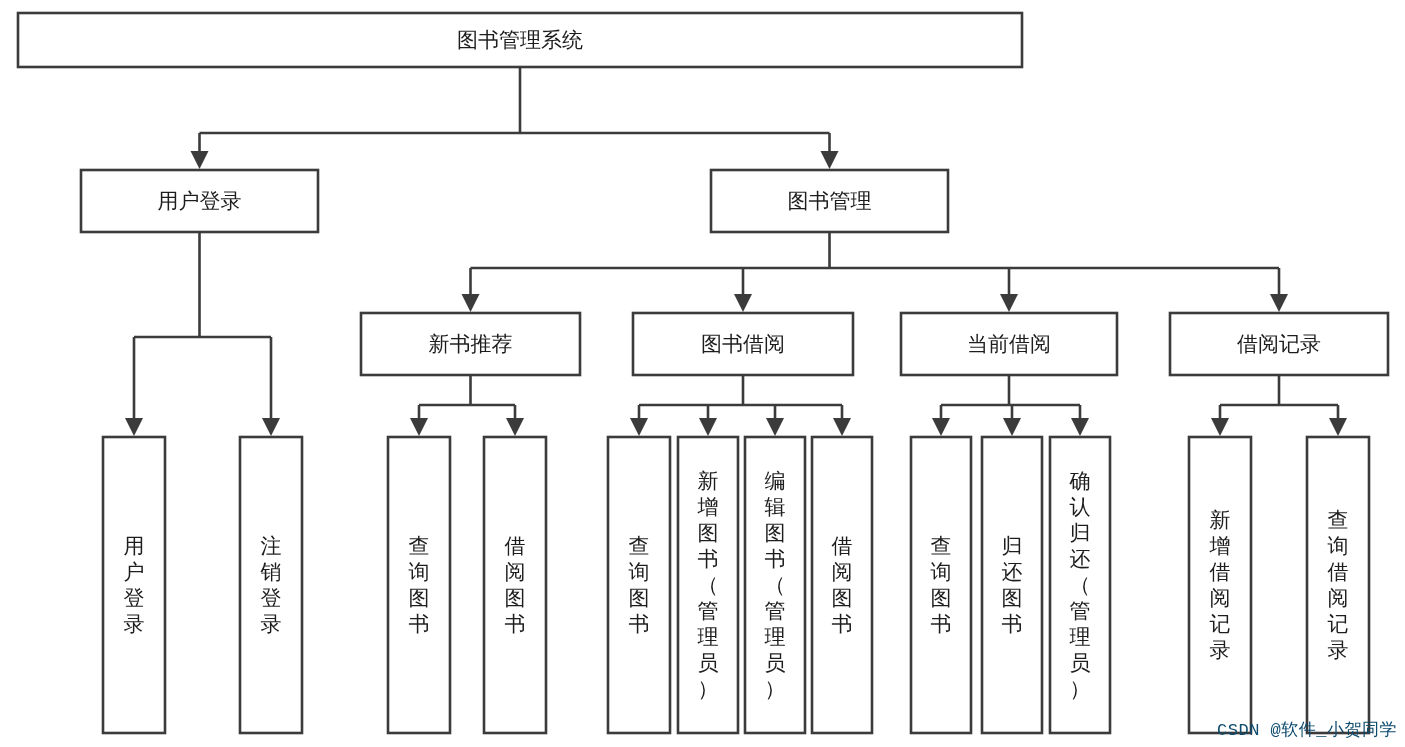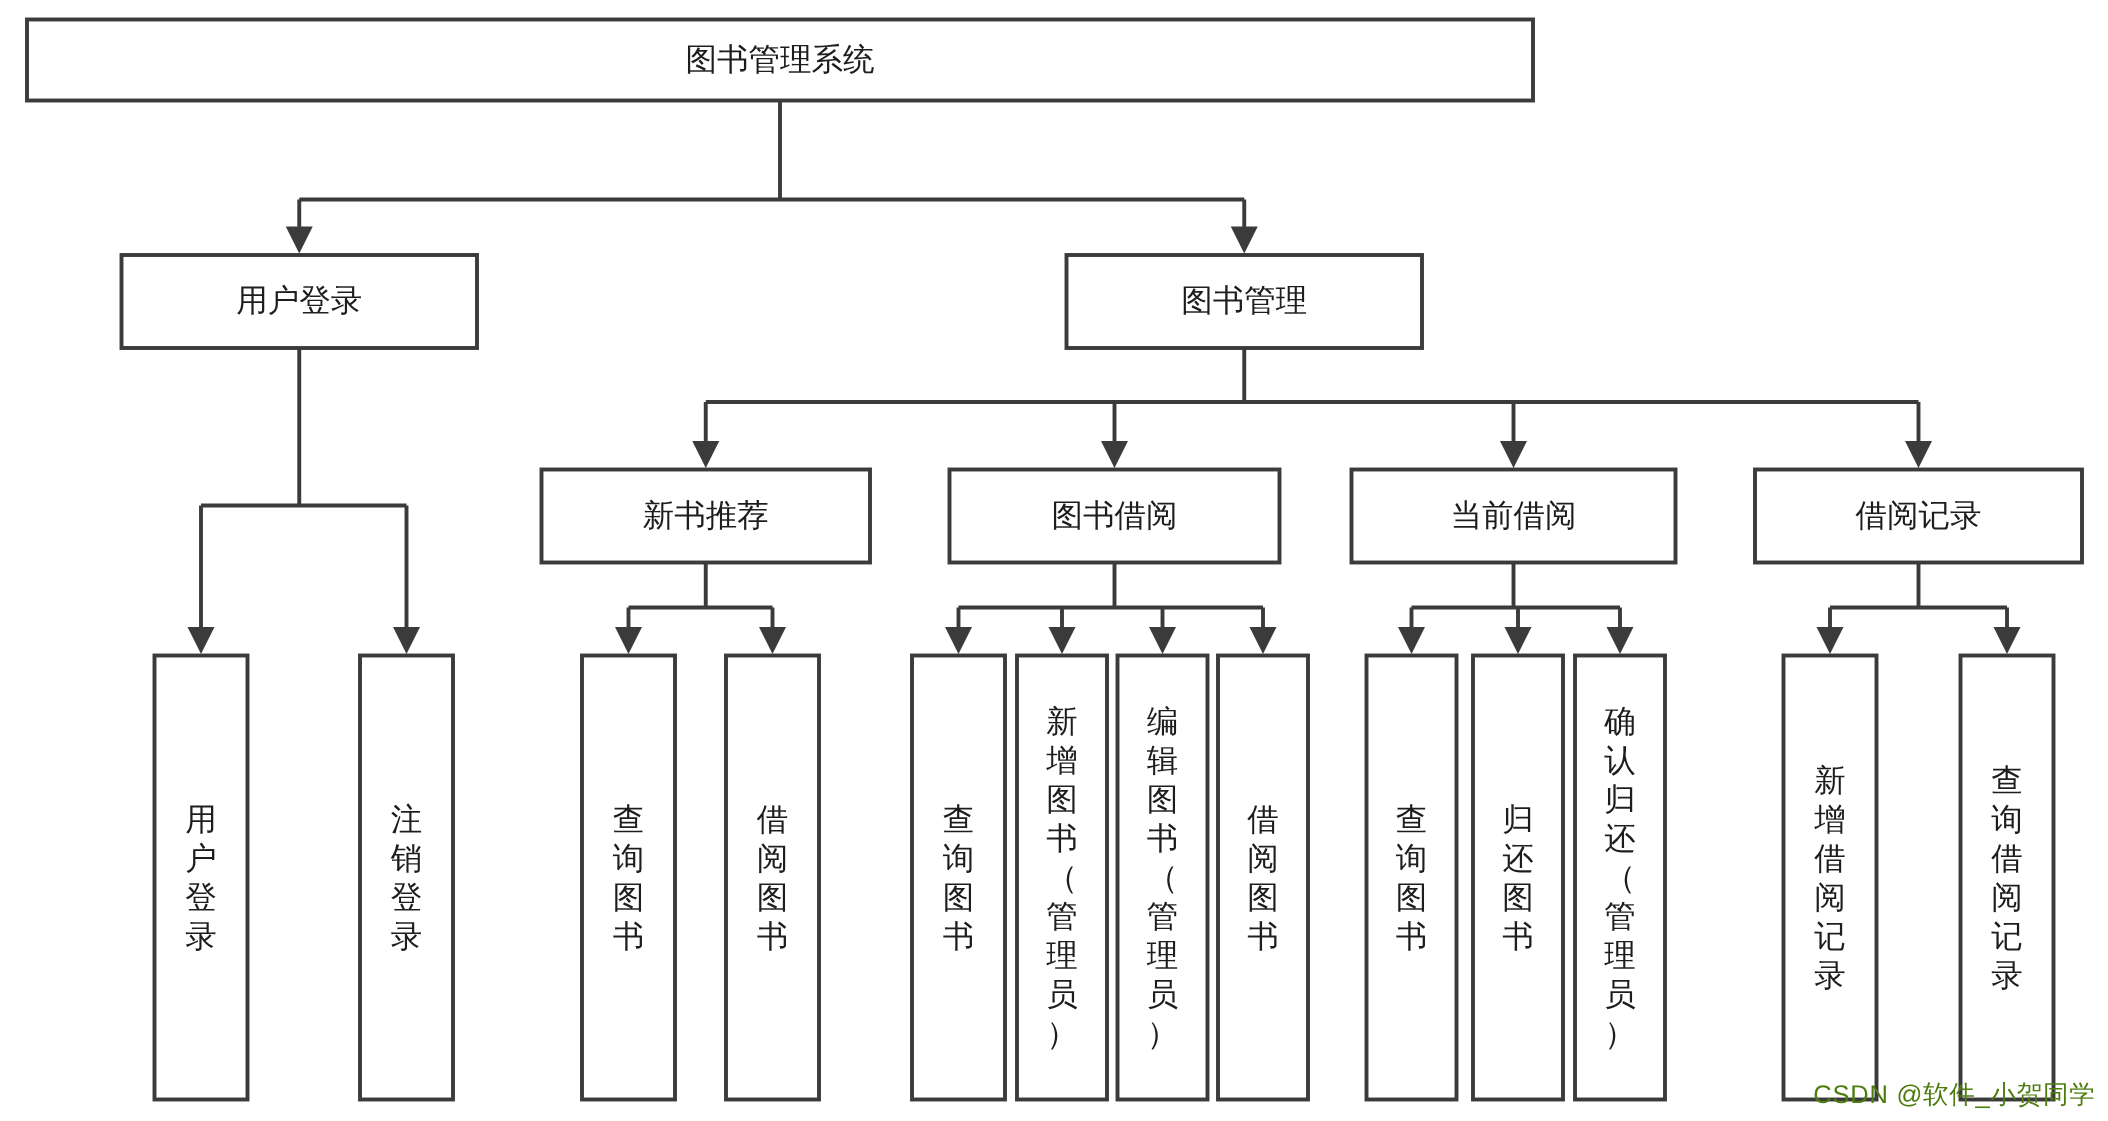--- a/index.html
+++ b/index.html
@@ -52,23 +52,23 @@
     stroke-linecap: butt;
   }
   .edge-arrow {
     fill: #3b3b3b;
     stroke: none;
   }
   .watermark {
     position: absolute;
     right: 8px;
     bottom: 6px;
-    font-family: Liberation Sans, sans-serif;
+    font-family: Liberation Mono, monospace;
     font-size: 17px;
-    color: #4d7c0f;
+    color: #0c4a6e;
     white-space: nowrap;
     letter-spacing: 0.5px;
     user-select: none;
     text-align: center;
   }
 </style>
 </head>
 <body>
 
 <div id="diagram-root">

